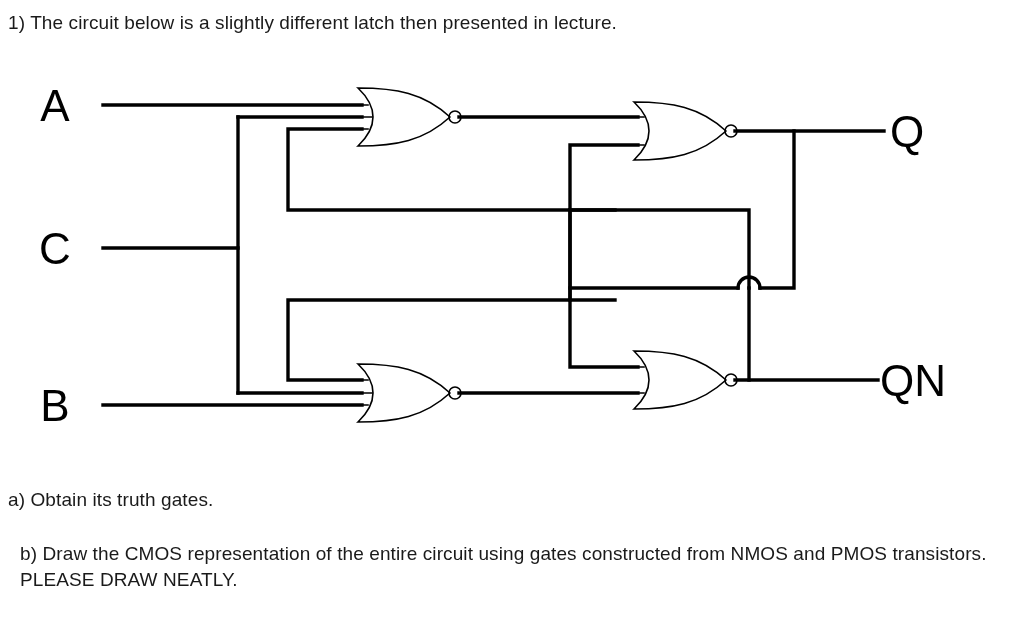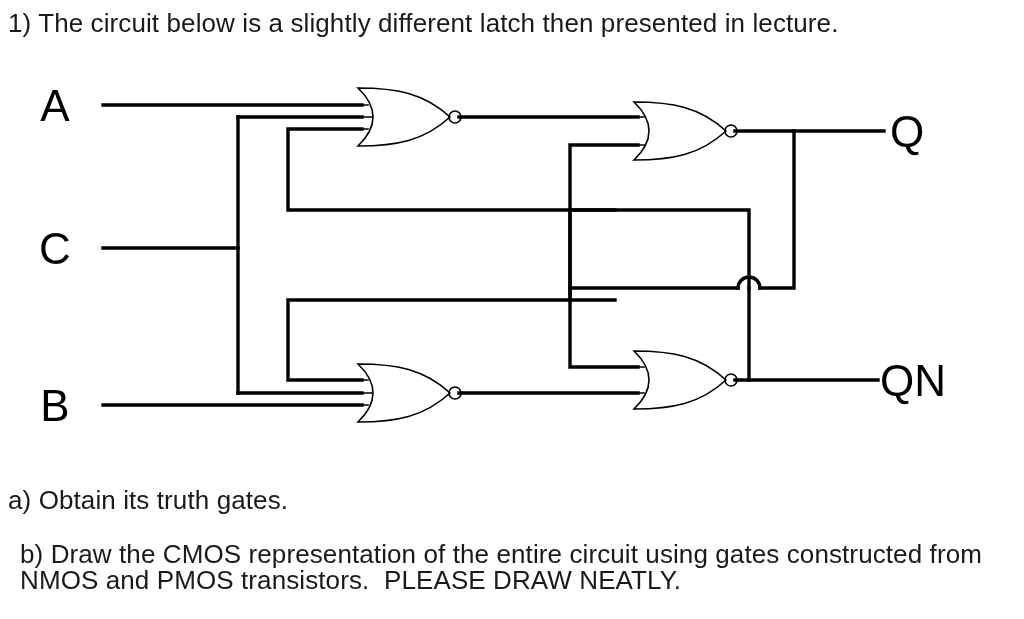--- a/index.html
+++ b/index.html
@@ -10,21 +10,21 @@
   body {
     width: 1024px;
     height: 619px;
     position: relative;
     font-family: "Liberation Sans", sans-serif;
     color: #000000;
     overflow: hidden;
   }
   .q-text {
     position: absolute;
-    font-size: 26px;
+    font-size: 19px;
     line-height: 26px;
     color: #1a1a1a;
     letter-spacing: 0.1px;
     white-space: pre-wrap;
   }
   #question-line {
     left: 8px;
     top: 10px;
     width: 1000px;
   }

